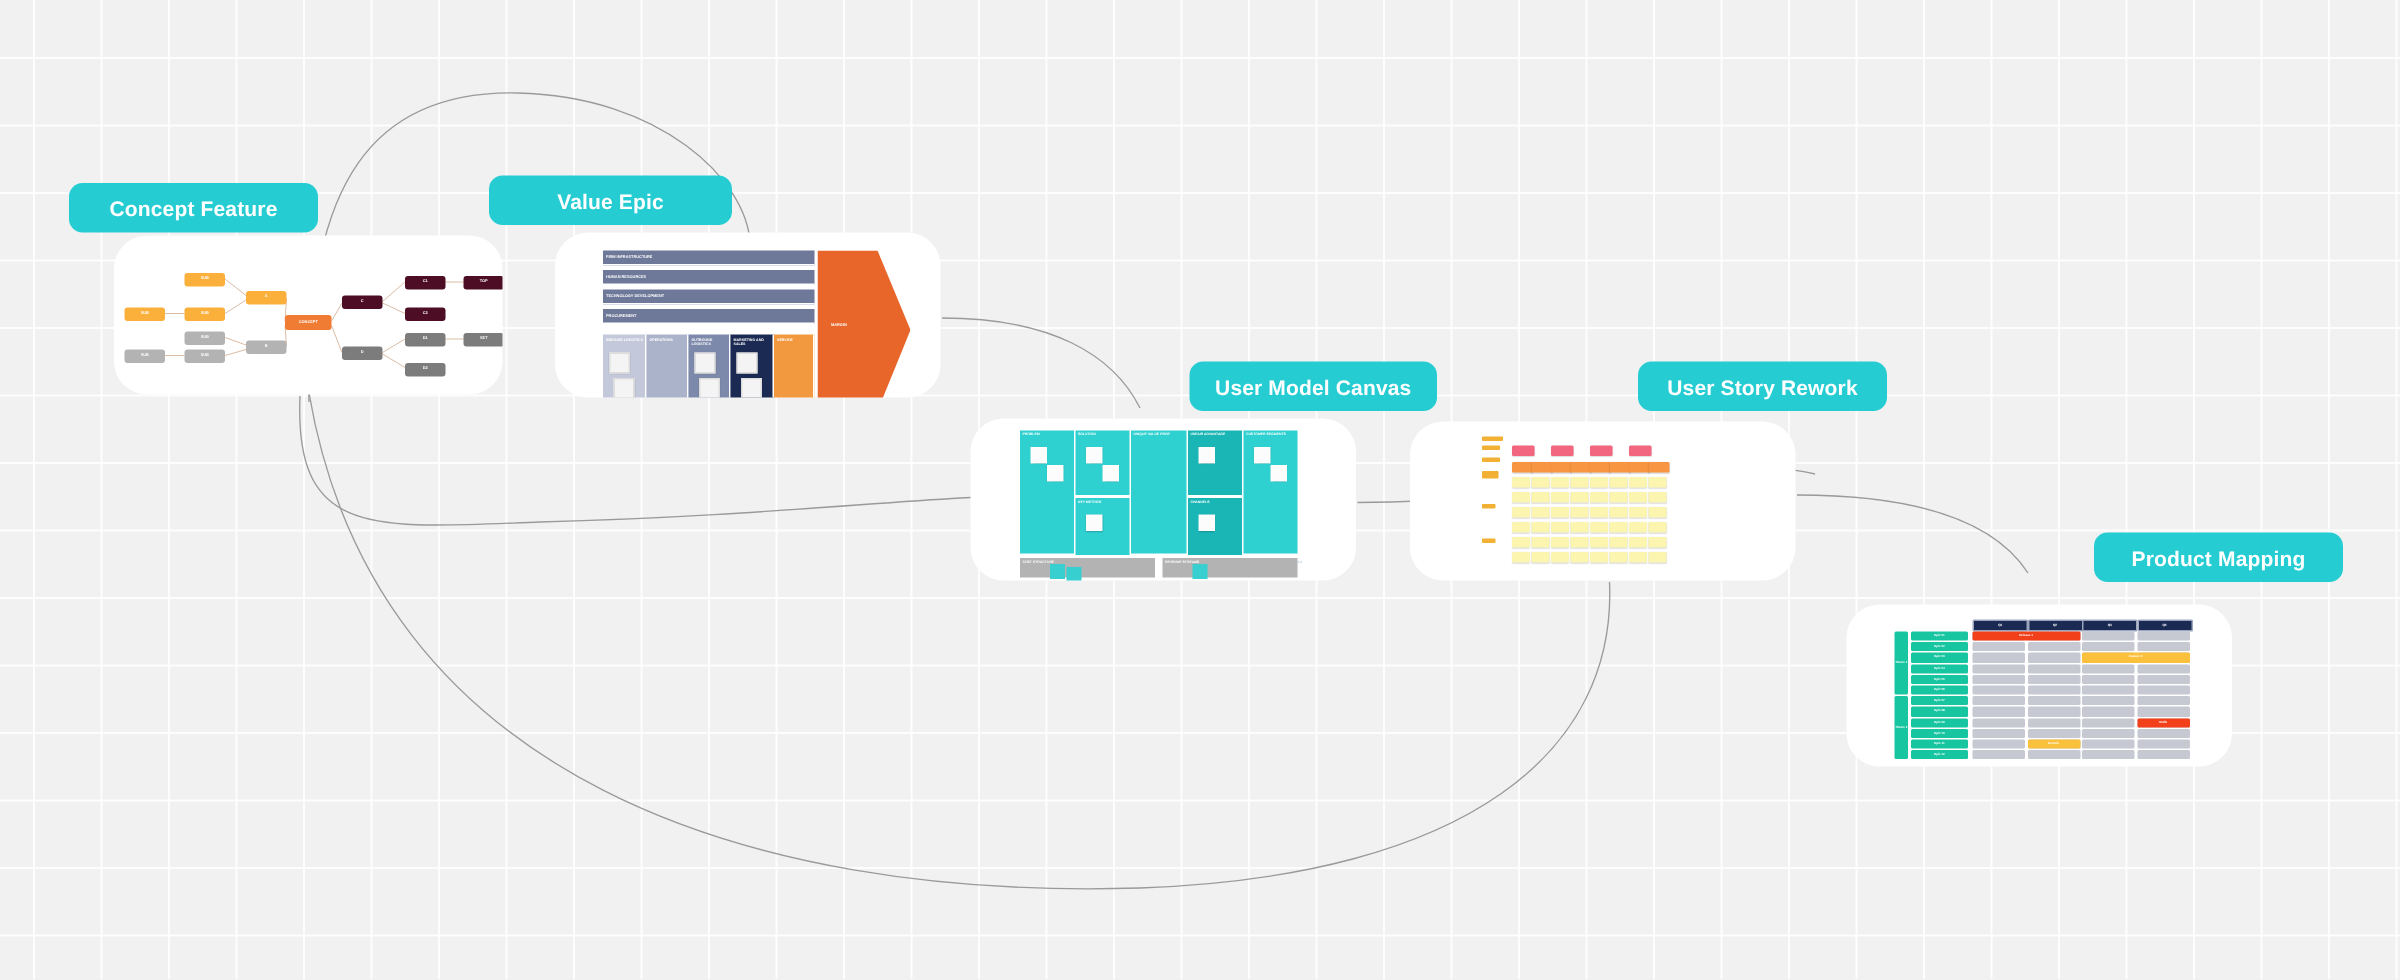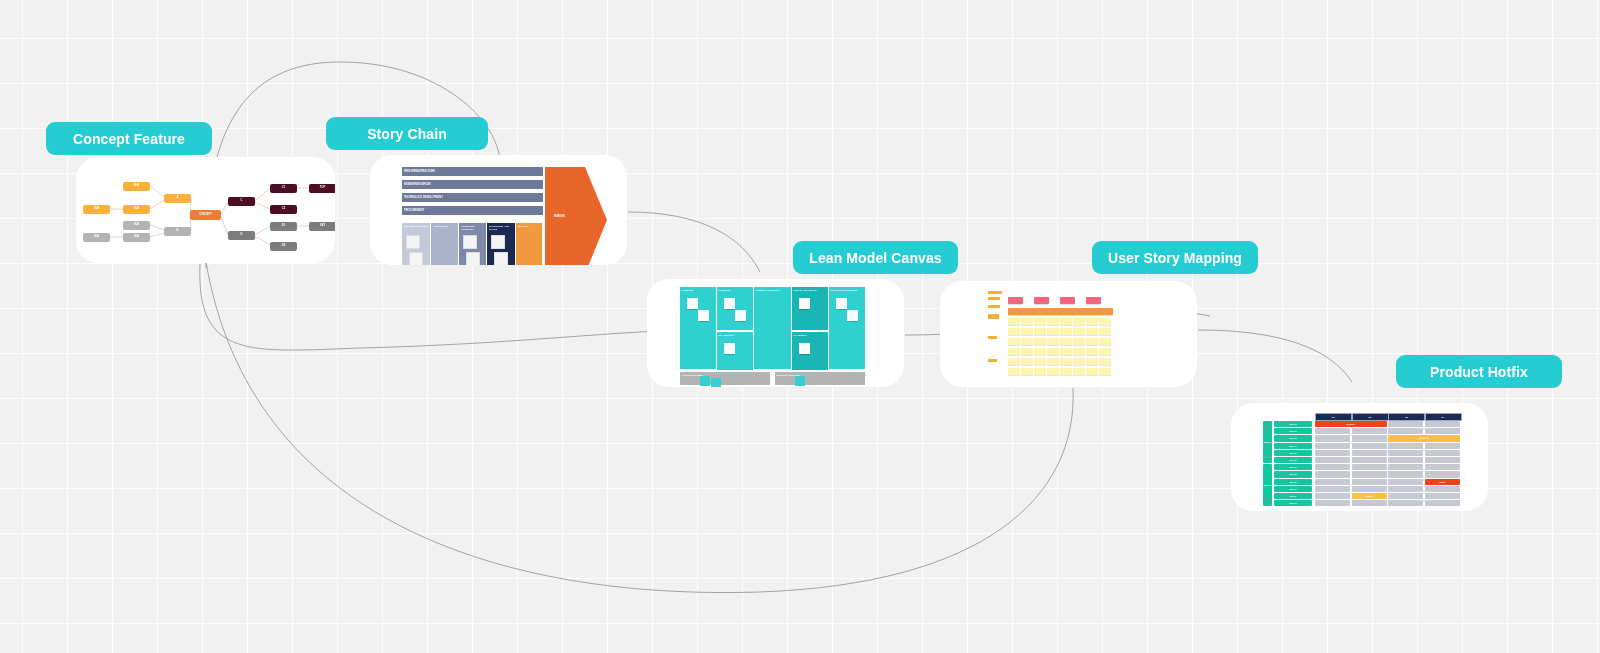--- a/index.html
+++ b/index.html
@@ -130,24 +130,24 @@
 <svg id="connector-layer" width="1600" height="653" viewBox="0 0 1600 653">
     <path d="M 206 268 C 203 120 250 60 345 62 C 440 64 498 120 500 162" fill="none" stroke="#9a9a9a" stroke-width="0.9"></path>
     <path d="M 628 212 C 700 212 742 236 760 272" fill="none" stroke="#9a9a9a" stroke-width="0.9"></path>
     <path d="M 905 335 C 1050 335 1140 300 1210 316" fill="none" stroke="#9a9a9a" stroke-width="0.9"></path>
     <path d="M 1198 330 C 1280 330 1330 348 1352 382" fill="none" stroke="#9a9a9a" stroke-width="0.9"></path>
     <path d="M 200 264 C 196 360 250 352 360 348 C 520 344 620 330 700 330" fill="none" stroke="#9a9a9a" stroke-width="0.9"></path>
     <path d="M 1073 388 C 1078 500 980 584 760 592 C 500 600 250 520 206 262" fill="none" stroke="#9a9a9a" stroke-width="0.9"></path>
   </svg>
 
 <div class="pill" id="pill-concept-mapping" style="left: 46px; top: 122px; min-width: 138px; height: 33px; padding: 0px 14px; font-size: 14px; background: rgb(37, 205, 211);">Concept Feature</div>
-<div class="pill" id="pill-value-chain" style="left: 326px; top: 117px; min-width: 134px; height: 33px; padding: 0px 14px; font-size: 14px; background: rgb(37, 205, 211);">Story Chain</div>
-<div class="pill" id="pill-lean-model-canvas" style="left: 793px; top: 241px; min-width: 137px; height: 33px; padding: 0px 14px; font-size: 14px; background: rgb(37, 205, 211);">Lean Model Canvas</div>
-<div class="pill" id="pill-user-story-mapping" style="left: 1092px; top: 241px; min-width: 138px; height: 33px; padding: 0px 14px; font-size: 14px; background: rgb(37, 205, 211);">User Story Mapping</div>
-<div class="pill" id="pill-product-mapping" style="left: 1396px; top: 355px; min-width: 138px; height: 33px; padding: 0px 14px; font-size: 14px; background: rgb(37, 205, 211);">Product Hotfix</div>
+<div class="pill" id="pill-value-chain" style="left: 326px; top: 117px; min-width: 134px; height: 33px; padding: 0px 14px; font-size: 14px; background: rgb(37, 205, 211);">Value Epic</div>
+<div class="pill" id="pill-lean-model-canvas" style="left: 793px; top: 241px; min-width: 137px; height: 33px; padding: 0px 14px; font-size: 14px; background: rgb(37, 205, 211);">User Model Canvas</div>
+<div class="pill" id="pill-user-story-mapping" style="left: 1092px; top: 241px; min-width: 138px; height: 33px; padding: 0px 14px; font-size: 14px; background: rgb(37, 205, 211);">User Story Rework</div>
+<div class="pill" id="pill-product-mapping" style="left: 1396px; top: 355px; min-width: 138px; height: 33px; padding: 0px 14px; font-size: 14px; background: rgb(37, 205, 211);">Product Mapping</div>
 
 <div class="card" id="card-concept-mapping" style="left: 76px; top: 157px; width: 259px; height: 106px;">
   <svg id="concept-edges" width="259" height="106" viewBox="0 0 259 106">
       <line x1="34" y1="52" x2="47" y2="52" stroke="#d7b49a" stroke-width="0.6"></line>
       <line x1="34" y1="80" x2="47" y2="80" stroke="#d7b49a" stroke-width="0.6"></line>
       <line x1="74" y1="29" x2="88" y2="40" stroke="#d7b49a" stroke-width="0.6"></line>
       <line x1="74" y1="52" x2="88" y2="43" stroke="#d7b49a" stroke-width="0.6"></line>
       <line x1="74" y1="68" x2="88" y2="73" stroke="#d7b49a" stroke-width="0.6"></line>
       <line x1="74" y1="80" x2="88" y2="76" stroke="#d7b49a" stroke-width="0.6"></line>
       <line x1="115" y1="42" x2="114" y2="57" stroke="#d7b49a" stroke-width="0.6"></line>

